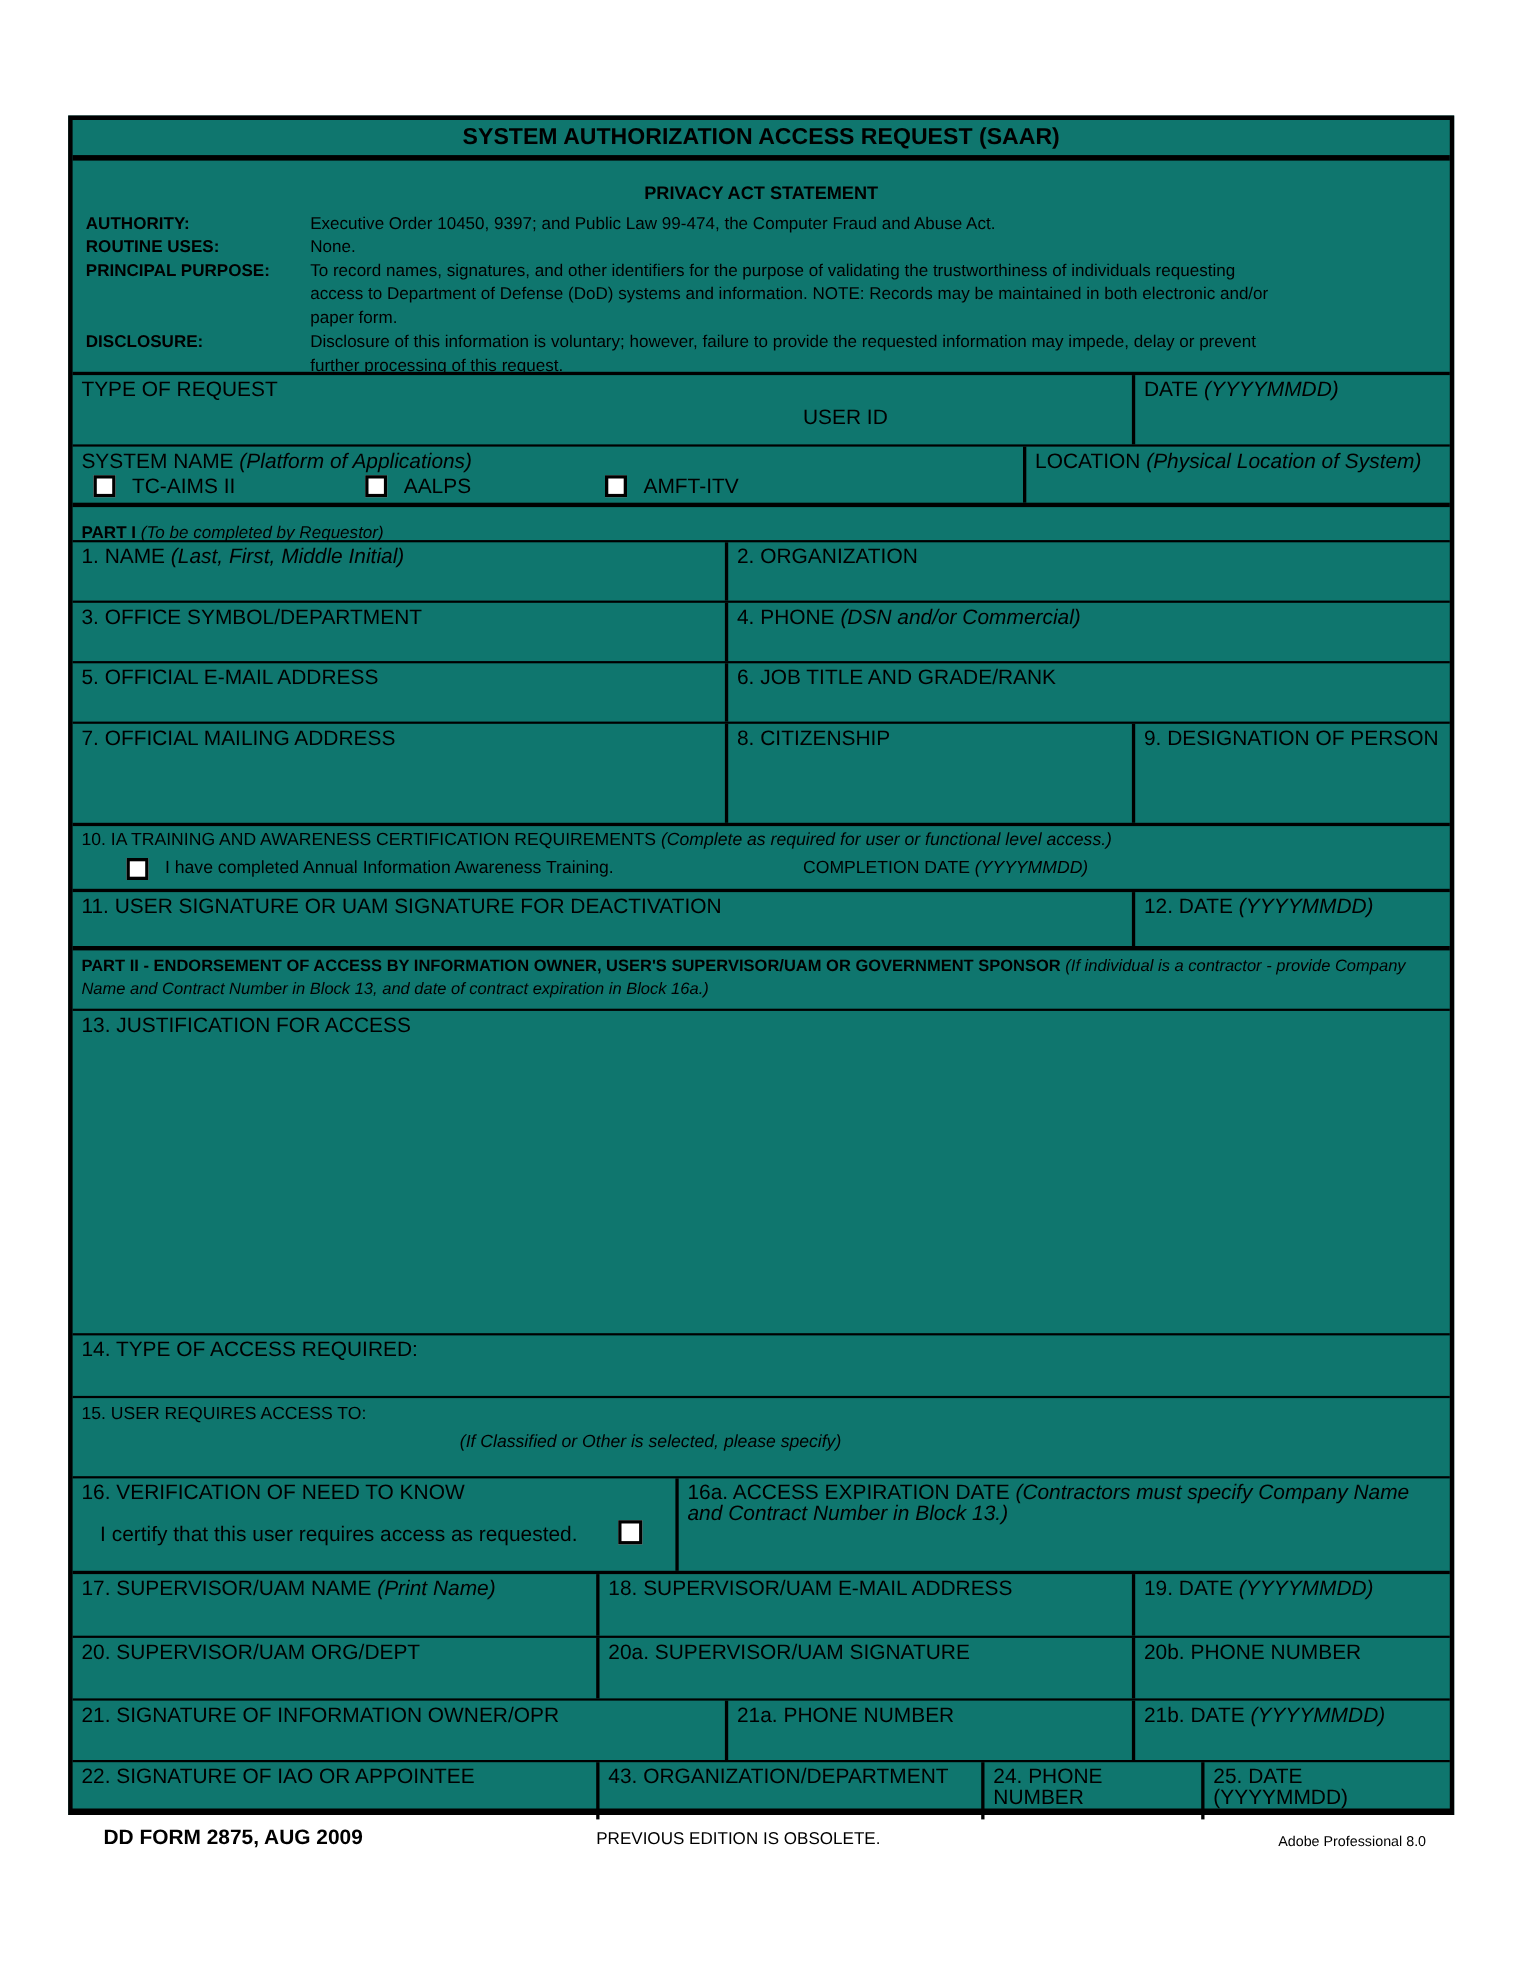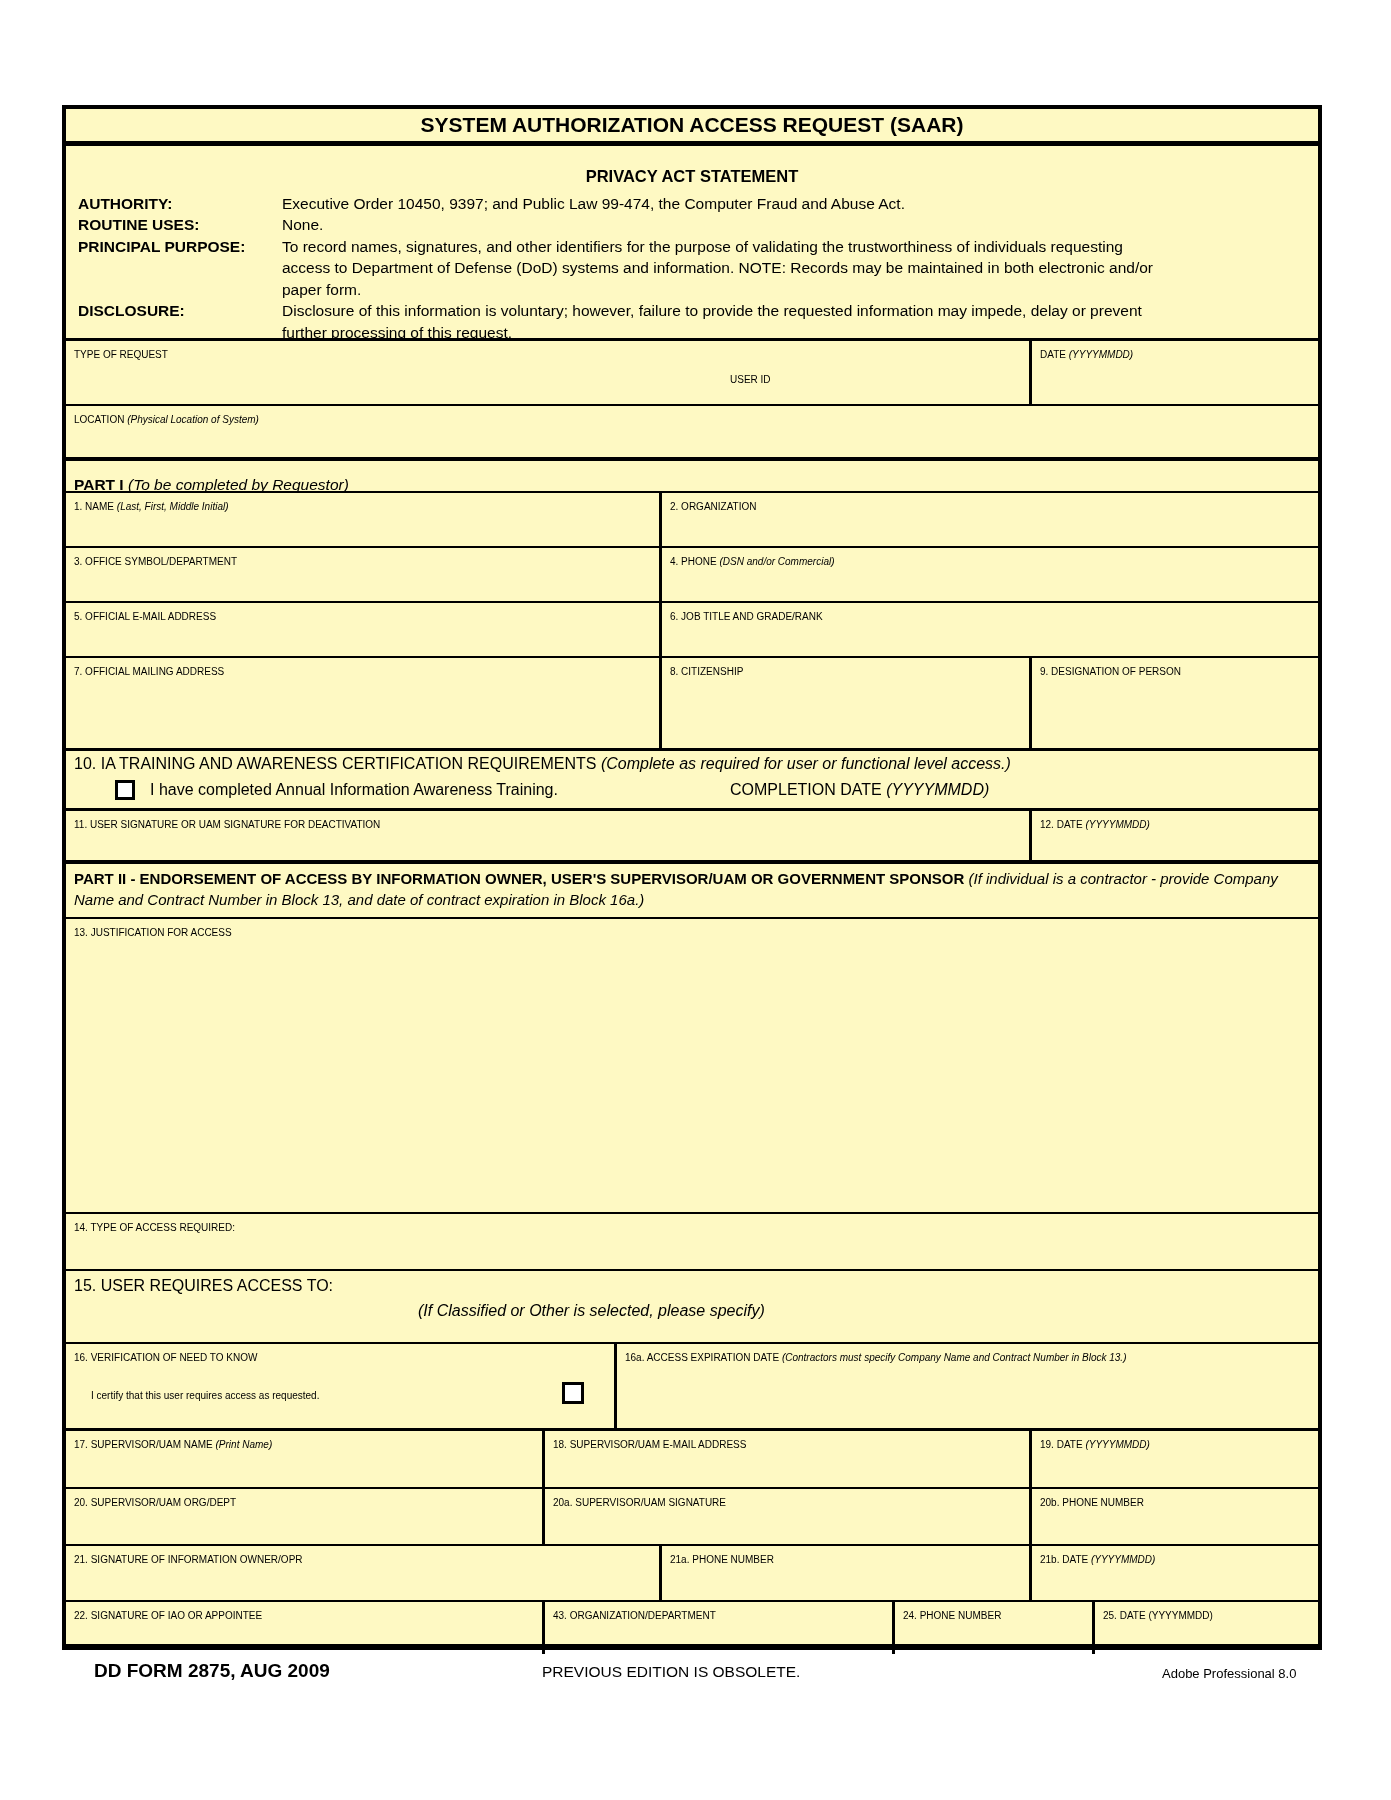--- a/index.html
+++ b/index.html
@@ -1,23 +1,23 @@
 <!DOCTYPE html>
 <html><head>
 <meta charset="utf-8">
 <style>
   html,body{margin:0;padding:0;background:#fff;}
   .page{position:relative;width:1391px;height:1800px;background:#fff;color:#000;
         font-family:"Liberation Sans",sans-serif;}
   .form{position:absolute;left:62px;top:105px;width:1260px;height:1545px;
-        border:4px solid #000;border-bottom-width:6px;box-sizing:border-box;background:#fef9c3;}
+        border:4px solid #000;border-bottom-width:6px;box-sizing:border-box;background:#0f766e;}
   .row{display:flex;box-sizing:border-box;border-bottom:2px solid #000;position:relative;width:100%;}
   .bb3{border-bottom-width:3px}.bb4{border-bottom-width:4px}.bb5{border-bottom-width:5px}.bb0{border-bottom:none}
   .cell{box-sizing:border-box;border-right:3px solid #000;padding:4px 8px;position:relative;
-        font-size:10px;line-height:19px;}
+        font-size:19px;line-height:19px;}
   .cell:last-child{border-right:none}
   .it{font-style:italic}
   .b{font-weight:bold}
   
   .r-title{height:37px;align-items:center;justify-content:center;font-size:21px;font-weight:bold;}
   .r-privacy{height:195px;display:block;font-size:15.5px;line-height:21.5px;}
   .r-type{height:65px}
   .r-system{height:55px}
   .r-p1head{height:22px;display:block;padding:15px 8px;box-sizing:border-box;font-size:15.5px;}
   .r-a,.r-b,.r-c{height:55px}
@@ -87,20 +87,29 @@
       <div class="cell w966">
         <span>TYPE OF REQUEST</span>
         <span class="abs" style="left:664px;top:29px;">USER ID</span>
       </div>
       <div class="cell w286">
         <span><span>DATE </span><span class="it">(YYYYMMDD)</span></span>
       </div>
     </div>
 
     <div class="row r-system bb4">
+      <div class="cell w867">
+        <span><span>SYSTEM NAME </span><span class="it">(Platform of Applications)</span></span>
+        <span class="cb" style="left:19px;top:26px;"></span>
+        <span class="abs" style="left:54px;top:27px;">TC-AIMS II</span>
+        <span class="cb" style="left:266px;top:26px;"></span>
+        <span class="abs" style="left:301px;top:27px;">AALPS</span>
+        <span class="cb" style="left:484px;top:26px;"></span>
+        <span class="abs" style="left:519px;top:27px;">AMFT-ITV</span>
+      </div>
       <div class="cell w385">
         <span><span>LOCATION </span><span class="it">(Physical Location of System)</span></span>
       </div>
     </div>
 
     <div class="row r-p1head">
       <span class="b">PART I </span><span class="it">(To be completed by Requestor)</span>
     </div>
 
     <div class="row r-a">

